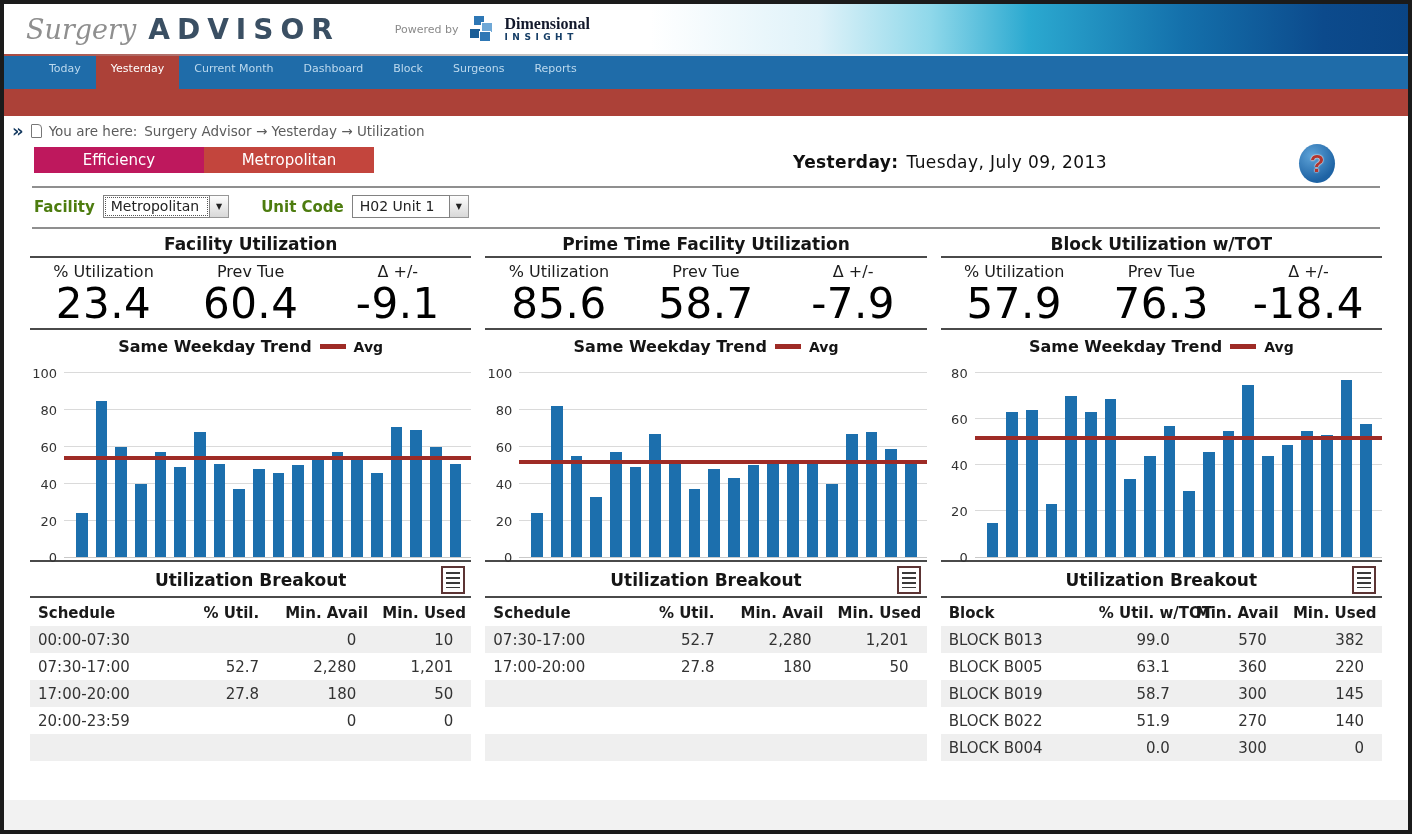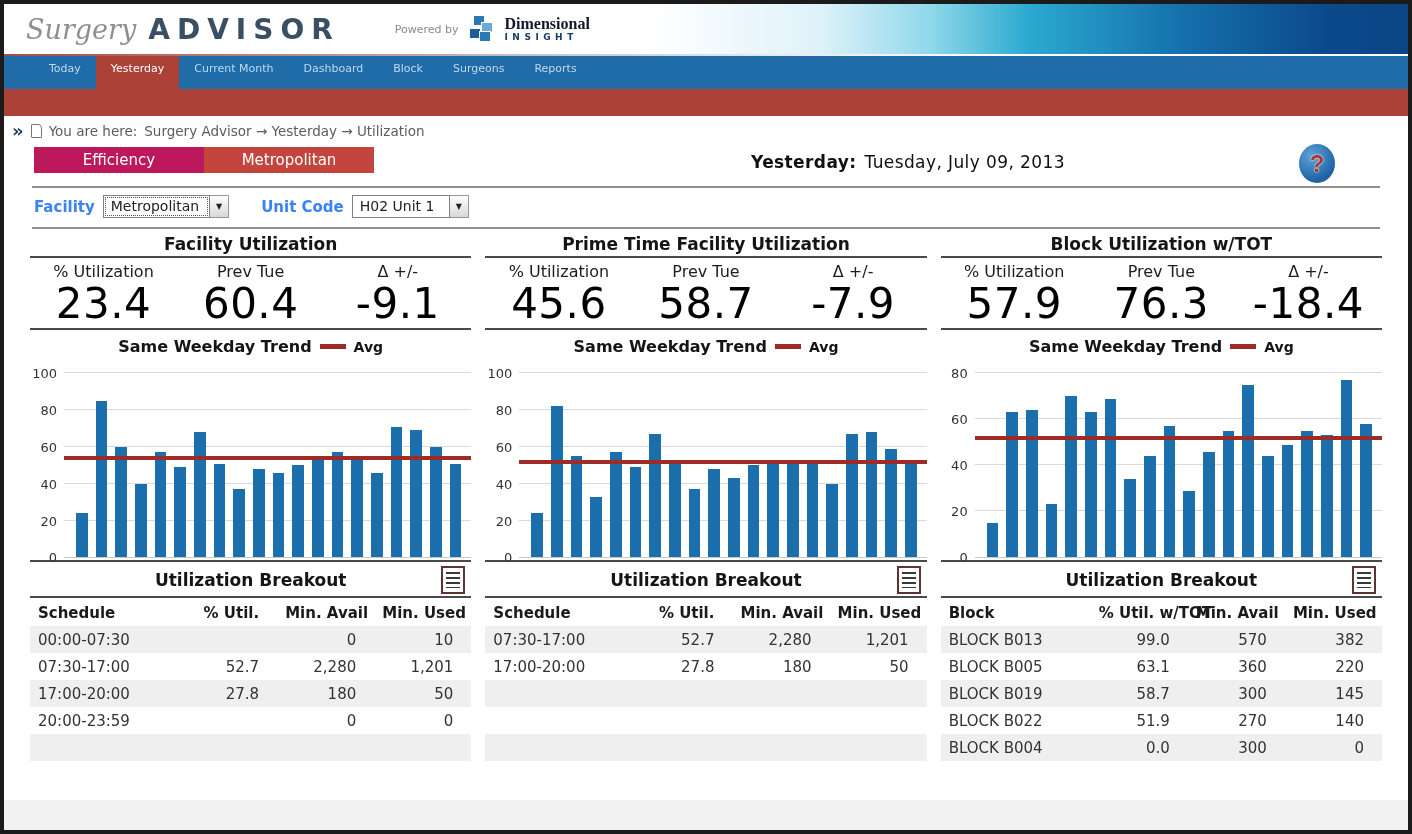--- a/index.html
+++ b/index.html
@@ -34,29 +34,29 @@
   .crumb-row { height:26px; display:flex; align-items:center; gap:7px; padding:3px 8px 0; font-size:13.5px; color:#5c5c5c; }
   .crumb-chevrons { color:#14395f; font-weight:bold; font-size:18px; line-height:14px; }
   .doc-icon { width:11px; height:14px; border:1px solid #777; background:#fff; border-radius:1px 4px 1px 1px; }
 
   
   .controls-row { position:relative; height:42px; }
   .toggles { position:absolute; left:30px; top:5px; display:flex; }
   .toggle { width:170px; height:26px; color:#fff; font-size:15px; display:flex; align-items:center; justify-content:center; cursor:pointer; }
   .toggle.blue { background:#be185d; }
   .toggle.red { background:#c3453d; }
-  .dateline { position:absolute; left:747px; top:10px; font-size:17px; color:#101010; letter-spacing:0.4px; }
+  .dateline { position:absolute; left:789px; top:10px; font-size:17px; color:#101010; letter-spacing:0.4px; }
   .dateline b { margin-right:8px; }
   .help-btn { position:absolute; left:1295px; top:2px; width:36px; height:39px; border:none; border-radius:50%; background:radial-gradient(circle at 35% 30%, #5ea3d8, #1e63a4 70%); color:#b03530; font-size:24px; font-weight:bold; text-shadow:0 0 2px #fff, 0 0 1px #fff; cursor:pointer; }
 
   .rule { border:none; border-top:2px solid #8f8f8f; margin:2px 28px 0; }
 
   
   .filters { display:flex; align-items:center; gap:8px; padding:7px 0 7px 30px; }
-  .filter-label { font-size:15px; font-weight:bold; color:#3b82f6; }
+  .filter-label { font-size:15px; font-weight:bold; color:#4d7c0f; }
   .sel { display:flex; align-items:stretch; }
   .sel-value { border:1px solid #828282; background:#fff; font-size:14px; color:#222; padding:2px 10px 3px 7px; min-width:98px; }
   .sel-value.dotted { outline:1px dotted #555; outline-offset:-3px; }
   .sel-arrow { width:19px; border:1px solid #979797; border-left:none; background:linear-gradient(#fdfdfd,#d8d8d8); font-size:8px; color:#222; display:flex; align-items:center; justify-content:center; cursor:pointer; }
 
   
   .panels { flex:1; display:flex; gap:14px; padding:2px 26px 0; }
   .panel { flex:1; min-width:0; display:flex; flex-direction:column; }
   .panel-title { text-align:center; font-size:17px; font-weight:bold; color:#151515; padding:3px 0 2px; border-bottom:2px solid #4a4a4a; }
   .kpis { display:flex; border-bottom:2px solid #4a4a4a; padding:4px 0 2px; }
@@ -274,21 +274,21 @@
             </tr>
           </tbody>
       </table>
     </div>
 
     <div class="panel">
       <div class="panel-title">Prime Time Facility Utilization</div>
       <div class="kpis">
         <div class="kpi">
             <div class="kpi-label">% Utilization</div>
-            <div class="kpi-value">45.6</div>
+            <div class="kpi-value">85.6</div>
           </div>
         <div class="kpi">
             <div class="kpi-label">Prev Tue</div>
             <div class="kpi-value">58.7</div>
           </div>
         <div class="kpi">
             <div class="kpi-label">Δ +/-</div>
             <div class="kpi-value">-7.9</div>
           </div>
       </div>

